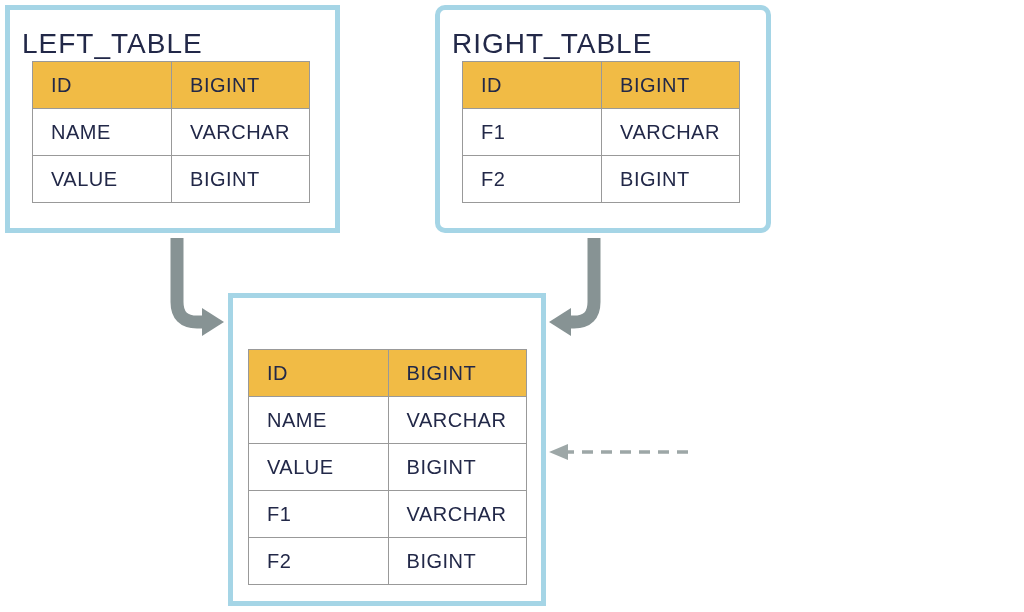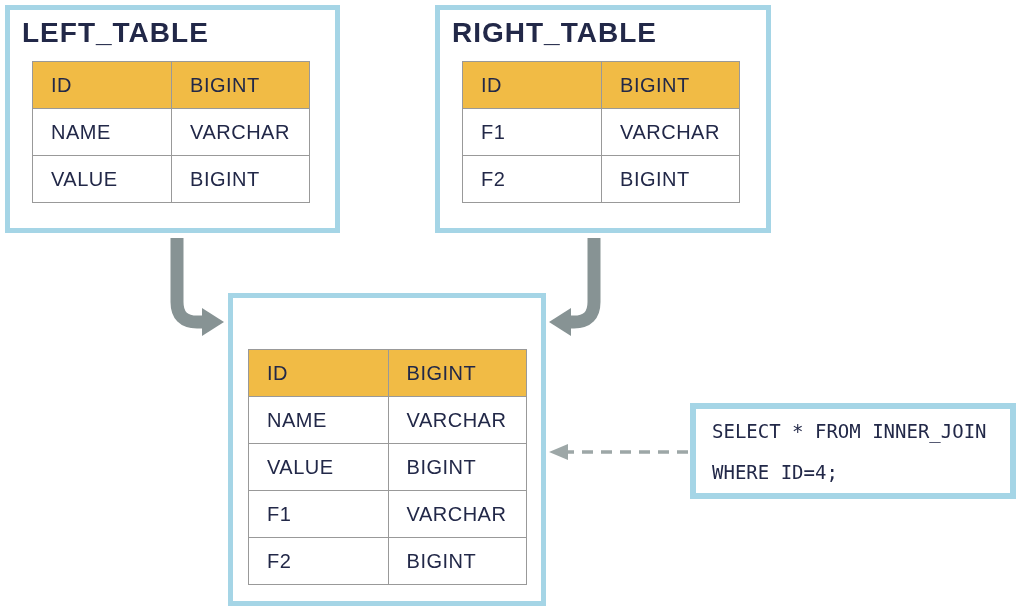--- a/index.html
+++ b/index.html
@@ -29,29 +29,29 @@
     width: 1024px; height: 612px;
     pointer-events: none;
   }
 
   .entity {
     position: absolute;
     background: var(--bg-white);
     border: 5px solid var(--border-blue);
   }
   .entity-left  { left: 5px;   top: 5px;   width: 335px; height: 228px; }
-  .entity-right { left: 435px; top: 5px;   width: 336px; height: 228px; }
+  .entity-right { left: 435px; top: 5px;   width: 336px; height: 228px; border-radius: 10px; }
   .entity-inner { left: 228px; top: 293px; width: 318px; height: 313px; }
 
   .entity-title {
     position: absolute;
     left: 12px;
-    top: 7px;
+    top: 18px;
     font-size: 28px;
-    font-weight: 700;
+    font-weight: 400;
     letter-spacing: 1px;
     color: var(--text-navy);
     white-space: nowrap;
   }
 
   table.dtable {
     position: absolute;
     border-collapse: collapse;
     table-layout: fixed;
     background: var(--bg-white);
@@ -188,18 +188,14 @@
         <td>VARCHAR</td>
       </tr>
       <tr>
         <td>F2</td>
         <td>BIGINT</td>
       </tr>
     </tbody>
       </table>
   </div>
 
-  <div class="sql-box">
-    <div class="sql-line">SELECT * FROM INNER_JOIN</div>
-    <div class="sql-line">WHERE ID=4;</div>
-  </div>
 
 </div>
 
 </body></html>

